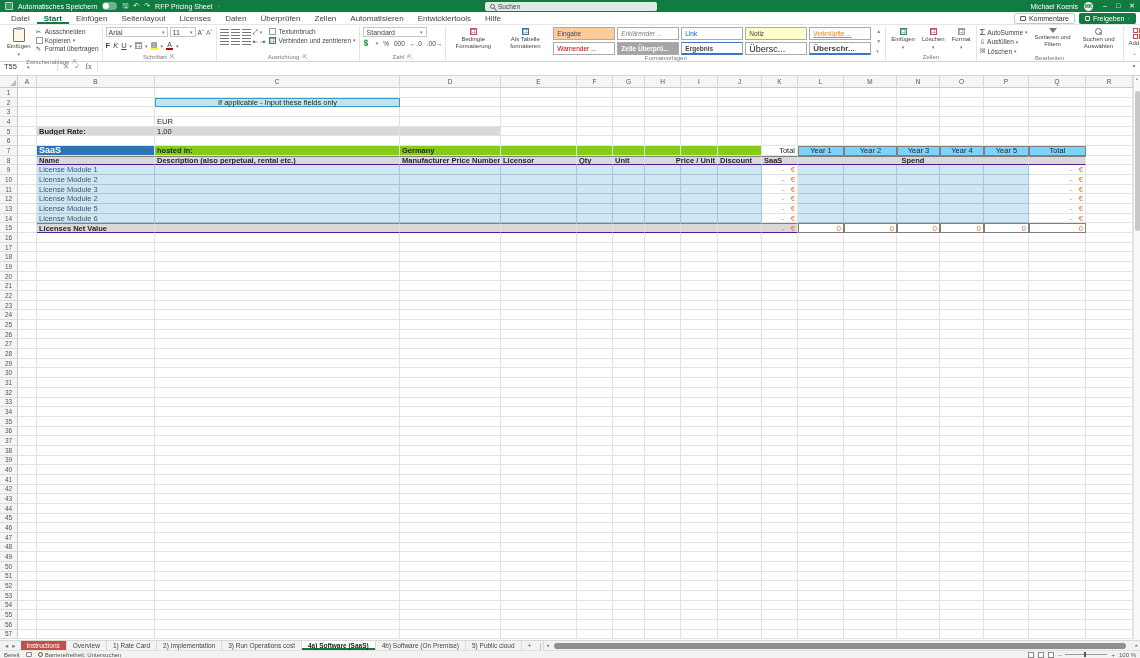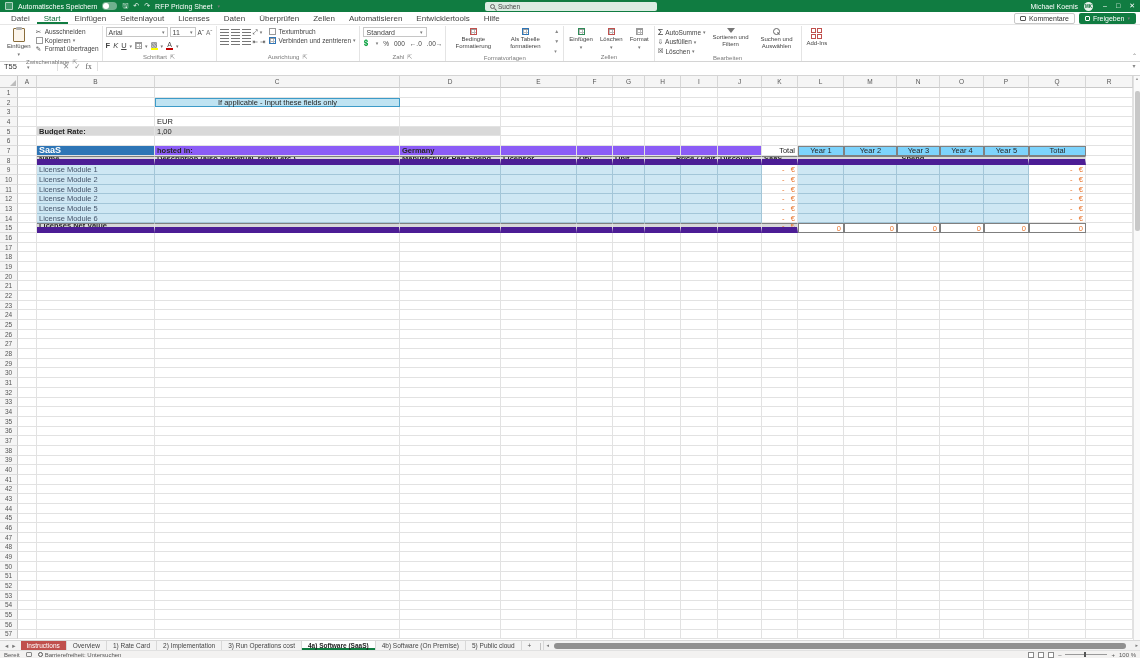--- a/index.html
+++ b/index.html
@@ -16,21 +16,21 @@
   .tb-search{position:absolute;left:485px;top:1.5px;width:172px;height:9px;background:#f3f8f5e6;border-radius:2px;color:#444;font-size:6.5px;display:flex;align-items:center;gap:3px;padding:0 5px}
   .mag{width:5px;height:5px;border:1px solid #666;border-radius:50%;position:relative;flex:0 0 auto}
   .mag::after{content:"";position:absolute;width:3px;height:1px;background:#666;transform:rotate(45deg);left:3px;top:4px}
   .tb-right{margin-left:auto;display:flex;align-items:center;gap:6px}
   .avatar{width:9px;height:9px;border-radius:50%;background:#e9f2ec;color:#0e6b37;font-size:4.5px;font-weight:bold;display:flex;align-items:center;justify-content:center}
   .winctl{display:flex;gap:9px;margin-left:4px;font-size:7px}
 
   
   .menubar{height:13px;background:#fff;border-bottom:1px solid #e6e6e6;display:flex;align-items:center;padding:0 4px;font-size:8px;color:#444;position:relative}
   .mtab{padding:0 7px;height:100%;display:flex;align-items:center;cursor:default}
-  .mtab.active{color:#0f6b3a;font-weight:normal;box-shadow:inset 0 -2px 0 #107C41}
+  .mtab.active{color:#0f6b3a;font-weight:bold;box-shadow:inset 0 -2px 0 #107C41}
   .mb-right{margin-left:auto;display:flex;gap:4px;align-items:center}
   .btn-comments{border:1px solid #c8c8c8;border-radius:2px;padding:0 5px;height:11px;display:flex;align-items:center;gap:3px;font-size:7px;background:#fff;color:#333}
   .btn-share{background:#107C41;color:#fff;border-radius:2px;padding:0 6px;height:11px;display:flex;align-items:center;gap:3px;font-size:7px}
   .bubble{width:6px;height:5px;border:1px solid #555;border-radius:1px;position:relative}
   .share-ic{width:5px;height:5px;border:1px solid #fff;border-radius:1px}
 
   
   .ribbon{height:37px;background:#fff;border-bottom:1px solid #d4d4d4;display:flex;padding:1px 2px 0 2px;font-size:6.5px;color:#444;position:relative}
   .rgroup{display:flex;flex-direction:column;border-right:1px solid #e4e4e4;padding:0 3px}
   .rg-body{flex:1;display:flex;align-items:flex-start;gap:3px;padding-top:1px}
@@ -91,24 +91,24 @@
   .corner::after{content:"";position:absolute;right:1px;bottom:1px;border-style:solid;border-width:0 0 6px 6px;border-color:transparent transparent #bdbdbd transparent}
   .colhdr{background:#f5f5f5;border-right:1px solid #d6d6d6;border-bottom:1px solid #c9c9c9;color:#555;font-size:6.5px;display:flex;align-items:center;justify-content:center}
   .rowhdr{background:#f5f5f5;border-right:1px solid #c9c9c9;border-bottom:1px solid #dcdcdc;color:#555;font-size:6.5px;display:flex;align-items:center;justify-content:center}
   .cell{border-right:1px solid #e2e2e2;border-bottom:1px solid #e2e2e2;font-size:7.5px;padding:0 2px;white-space:pre;display:flex;align-items:center;overflow:hidden}
   .c-note{background:#BFE3F2;border:1px solid #3D9BC8;justify-content:center;overflow:visible}
   .c-gray{background:#D9D9D9}
   .c-bold{font-weight:700}
   .c-right{justify-content:flex-end}
   .c-center{justify-content:center}
   .c-saas{background:#2E75B6;color:#fff;font-weight:700;font-size:9px}
-  .c-band{background:#8b5cf6}
+  .c-band{background:#84cc16}
   .c-yearhdr{border:1px solid #808080;justify-content:center;background:#7dd3fc}
   .c-hdr{background:#D9D9D9;font-weight:700}
-  .c-hline{border-top:1px solid #7f7f7f;border-bottom:6px solid #4c1d95}
+  .c-hline{border-top:1px solid #7f7f7f;border-bottom:1px solid #4c1d95}
   .c-modlabel{background:#CEE7F3;color:#44546A;border-right-color:#a3c6d8;border-bottom-color:#a3c6d8}
   .c-input{background:#CEE7F3;border-right-color:#a3c6d8;border-bottom-color:#a3c6d8}
   .c-val{color:#E8732A;justify-content:flex-end}
   .c-box{border:1px solid #7f7f7f;background:#fff;color:#E8732A;justify-content:flex-end}
   .c-total{background:#D9D9D9;font-weight:700}
 
   .vscroll{position:absolute;right:0;top:76px;width:7px;height:564px;background:#fafafa;border-left:1px solid #e1e1e1;display:flex;flex-direction:column;align-items:center}
   .vthumb{width:5px;height:140px;background:#c8c8c8;border-radius:2px;margin-top:10px}
   .varr{color:#999;font-size:4px;line-height:5px}
 
@@ -317,20 +317,32 @@
   <div class="rgroup">
     <div class="rg-body" style="gap:4px">
       <div class="bigbtn">
         <span class="ic ic-grid" style="border-color:#C0504D"></span>
         <span style="width:44px;white-space:normal">Bedingte Formatierung</span>
       </div>
       <div class="bigbtn">
         <span class="ic ic-grid" style="border-color:#2E75B6"></span>
         <span style="width:44px;white-space:normal">Als Tabelle formatieren</span>
       </div>
+      <div class="gallery">
+        <span class="sty st-eingabe">Eingabe</span>
+        <span class="sty st-erkl">Erklärender ...</span>
+        <span class="sty st-link">Link</span>
+        <span class="sty st-notiz">Notiz</span>
+        <span class="sty st-verk">Verknüpfte ...</span>
+        <span class="sty st-warn">Warnender ...</span>
+        <span class="sty st-zelle">Zelle Überprü...</span>
+        <span class="sty st-ergebnis">Ergebnis</span>
+        <span class="sty st-ueb1">Übersc...</span>
+        <span class="sty st-ueb2">Überschr...</span>
+      </div>
       <div class="galnav">
         <span>▲</span>
         <span>▼</span>
         <span>▾</span>
       </div>
     </div>
     <div class="rg-label">
         <span>Formatvorlagen</span>
       </div>
   </div>
@@ -575,25 +587,25 @@
       <div class="cell c-yearhdr">Year 2</div>
       <div class="cell c-yearhdr">Year 3</div>
       <div class="cell c-yearhdr">Year 4</div>
       <div class="cell c-yearhdr">Year 5</div>
       <div class="cell c-yearhdr">Total</div>
       <div class="cell"></div>
       <div class="rowhdr">8</div>
       <div class="cell"></div>
       <div class="cell c-hdr c-hline">Name</div>
       <div class="cell c-hdr c-hline">Description (also perpetual, rental etc.)</div>
-      <div class="cell c-hdr c-hline">Manufacturer Part Spend</div>
+      <div class="cell c-hdr c-hline">Manufacturer Price Number</div>
       <div class="cell c-hdr c-hline">Licensor</div>
       <div class="cell c-hdr c-hline">Qty</div>
       <div class="cell c-hdr c-hline">Unit</div>
-      <div class="cell c-hdr c-hline c-right" style="grid-column: span 2; font-style: italic;">Price / Unit</div>
+      <div class="cell c-hdr c-hline c-right" style="grid-column: span 2;">Price / Unit</div>
       <div class="cell c-hdr c-hline">Discount</div>
       <div class="cell c-hdr c-hline">SaaS</div>
       <div class="cell c-hdr c-hline c-center" style="grid-column: span 5;">Spend</div>
       <div class="cell c-hdr c-hline"></div>
       <div class="cell"></div>
       <div class="rowhdr">9</div>
       <div class="cell"></div>
       <div class="cell c-modlabel">License Module 1</div>
       <div class="cell c-input"></div>
       <div class="cell c-input"></div>

